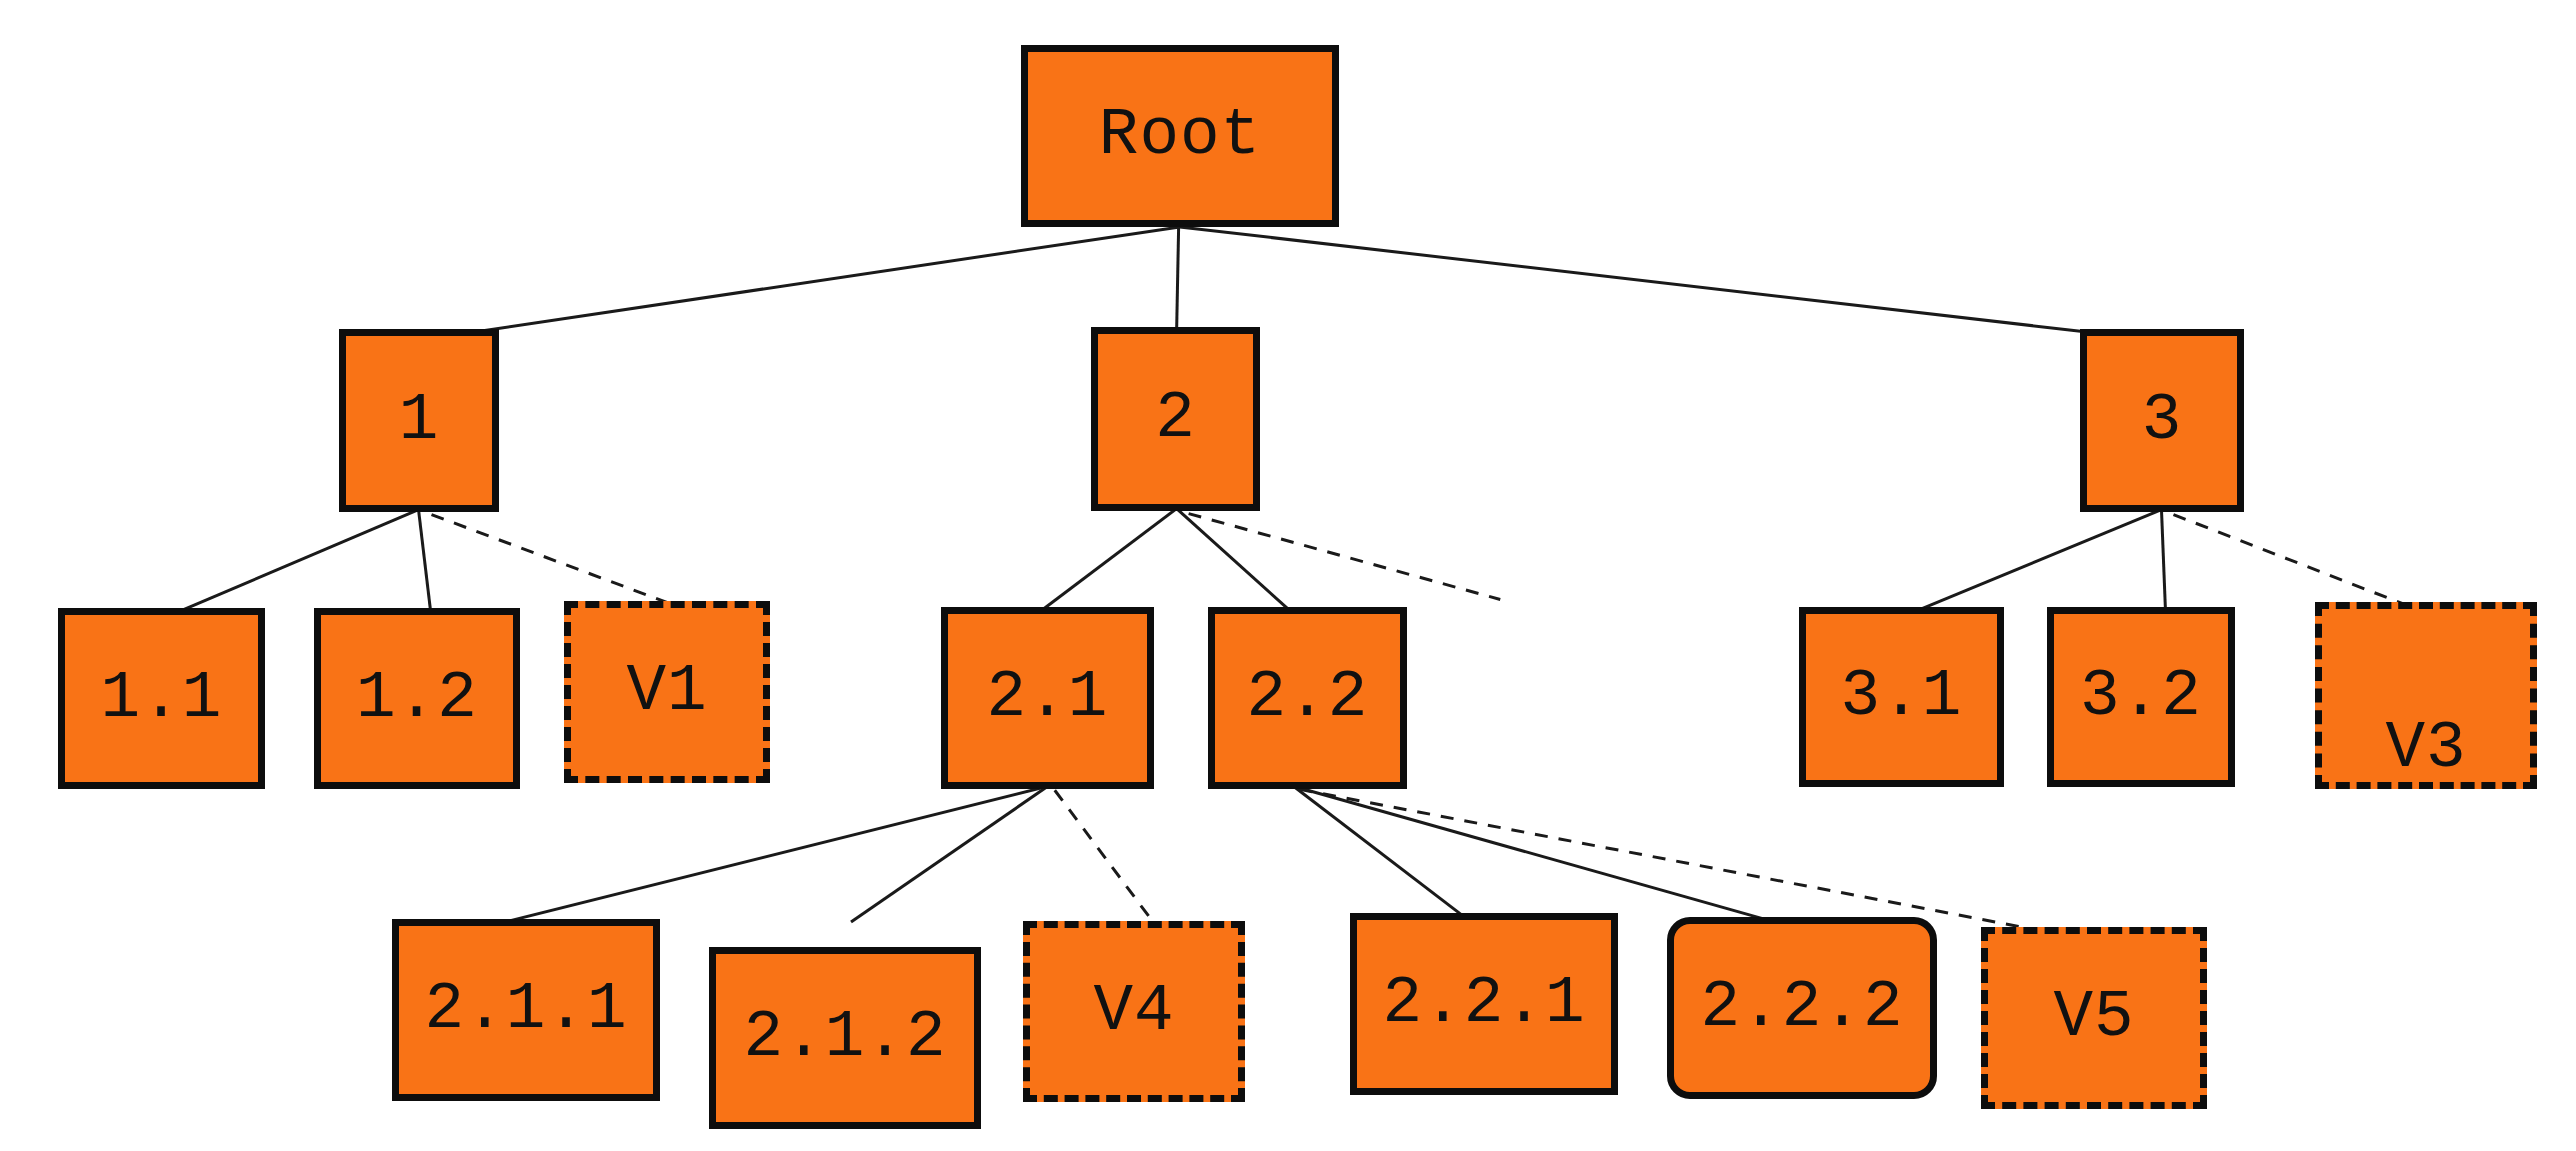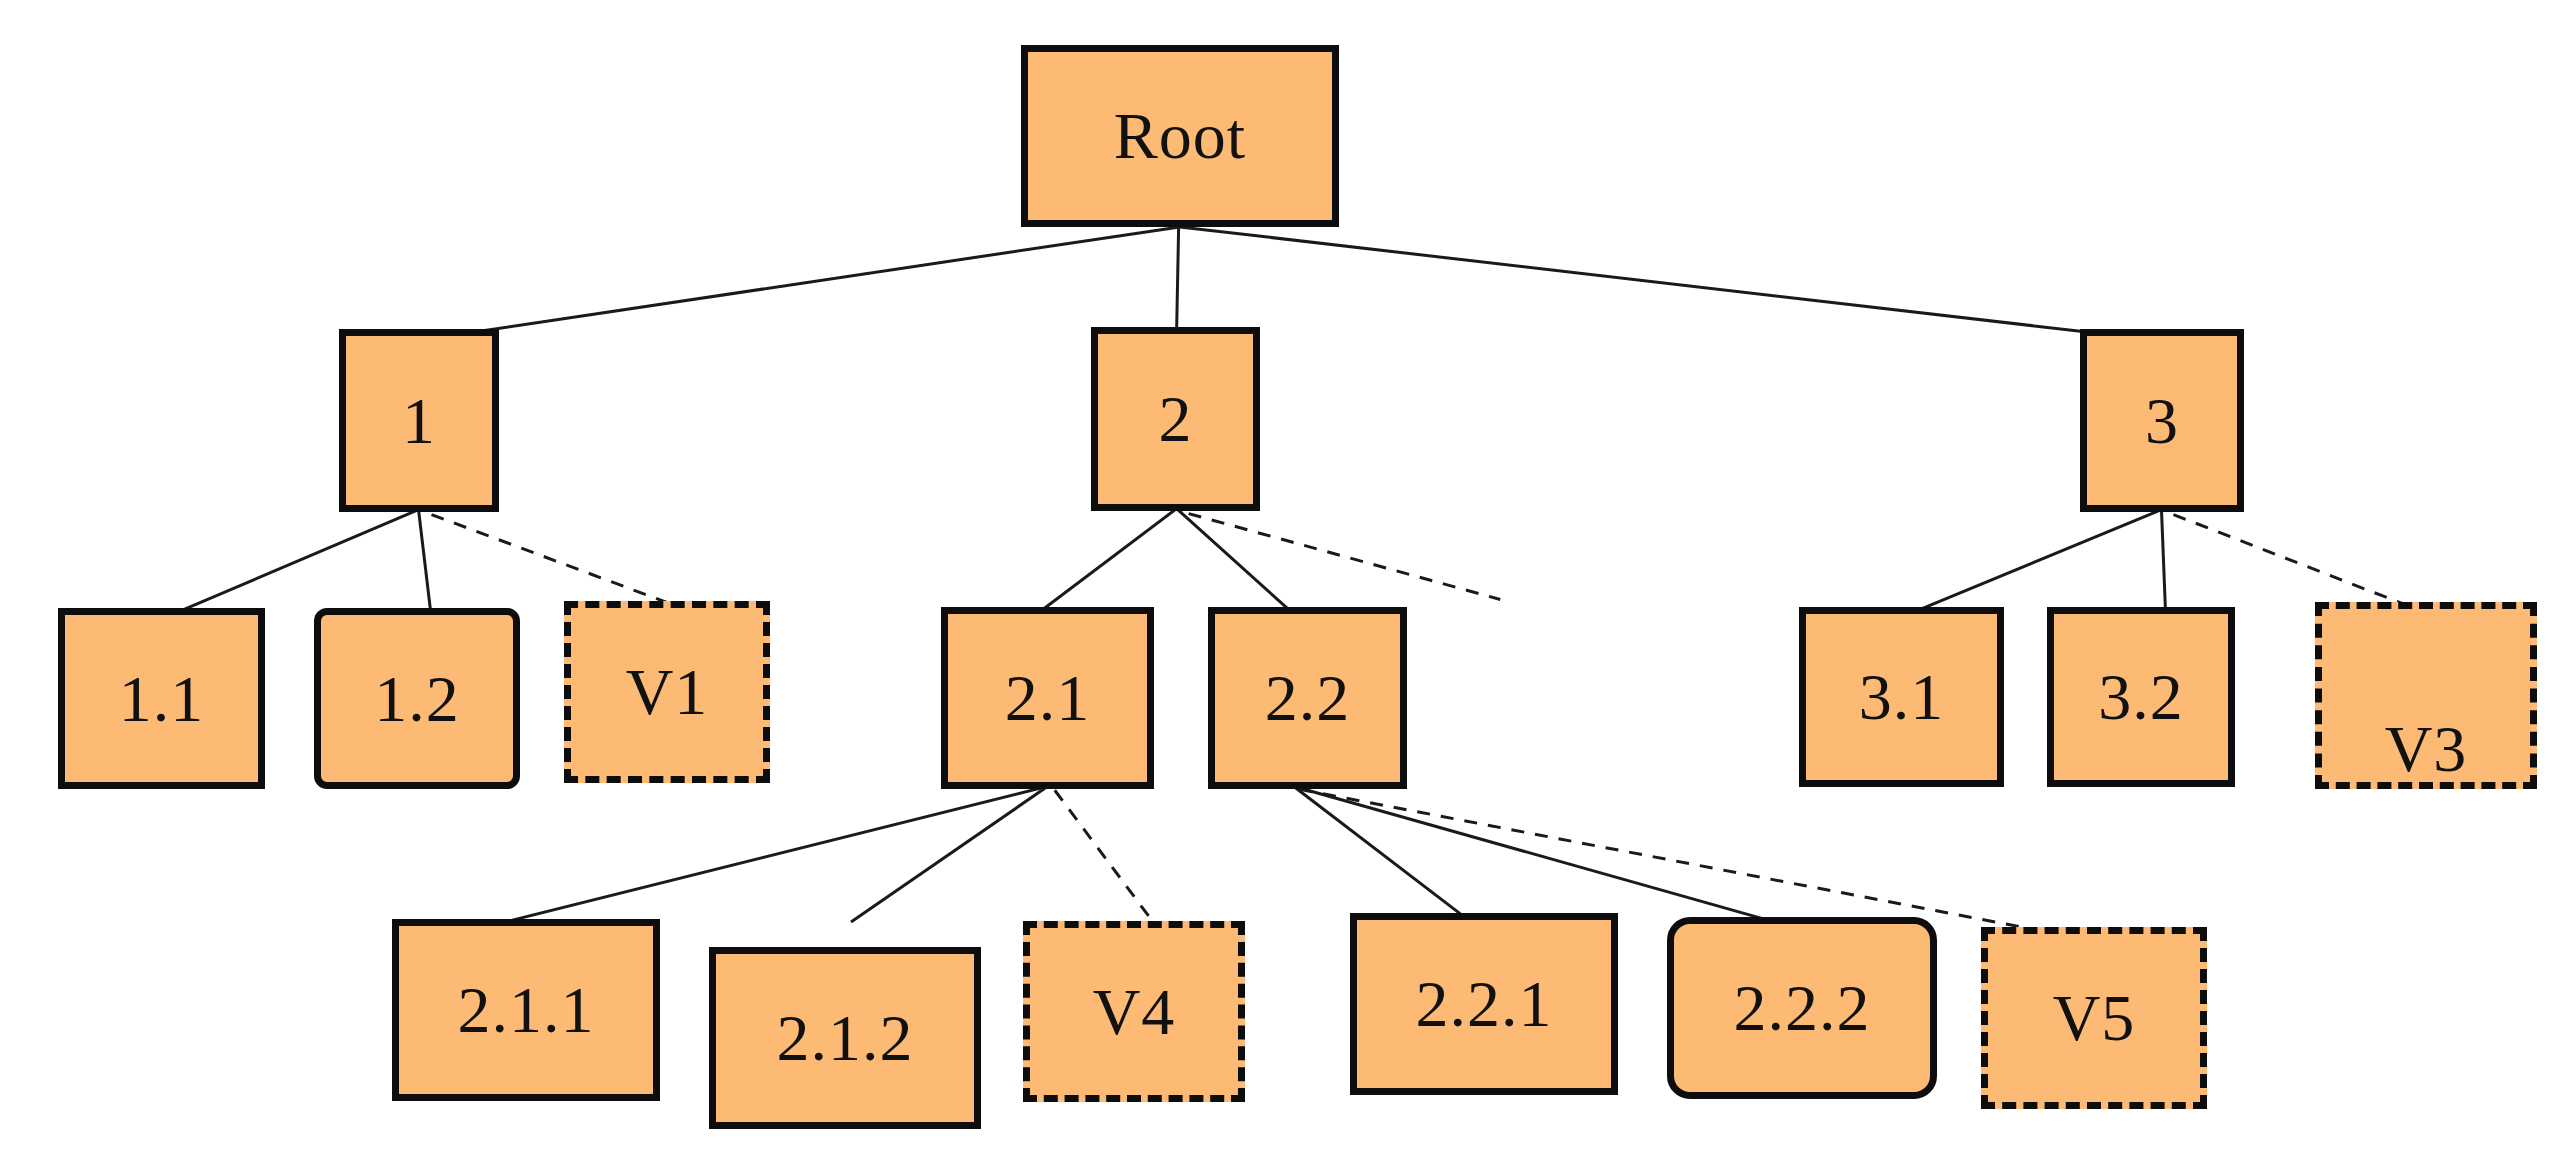--- a/index.html
+++ b/index.html
@@ -27,40 +27,41 @@
     stroke-width: 3;
     fill: none;
   }
   .edge.dashed {
     stroke-dasharray: 13 11;
     stroke-width: 3;
   }
   .node {
     position: absolute;
     box-sizing: border-box;
-    background: #fdba74;
+    background: #f97316;
     border: 7px solid #0d0d0d;
     display: flex;
     align-items: center;
     justify-content: center;
     font-size: 66px;
     color: #111111;
     letter-spacing: 1px;
     line-height: 1;
+    font-family: Liberation Mono, monospace;
   }
   .node.dashed {
     border: 7px dashed #0d0d0d;
   }
   
   .pos-root   { left: 1021px; top: 45px;  width: 318px; height: 182px; }
   .pos-n1     { left: 339px;  top: 329px; width: 160px; height: 183px; }
   .pos-n2     { left: 1091px; top: 327px; width: 169px; height: 184px; }
   .pos-n3     { left: 2080px; top: 329px; width: 164px; height: 183px; }
   .pos-n1-1   { left: 58px;   top: 608px; width: 207px; height: 181px; }
-  .pos-n1-2   { left: 314px;  top: 608px; width: 206px; height: 181px; border-radius: 13px; }
+  .pos-n1-2   { left: 314px;  top: 608px; width: 206px; height: 181px; }
   .pos-v1     { left: 564px;  top: 601px; width: 206px; height: 182px; justify-content: center; }
   .pos-n2-1   { left: 941px;  top: 607px; width: 213px; height: 182px; }
   .pos-n2-2   { left: 1208px; top: 607px; width: 199px; height: 182px; }
   .pos-v2     { left: 1444px; top: 595px; width: 222px; height: 182px; }
   .pos-n3-1   { left: 1799px; top: 607px; width: 205px; height: 180px; text-align: right; }
   .pos-n3-2   { left: 2047px; top: 607px; width: 188px; height: 180px; }
   .pos-v3     { left: 2315px; top: 602px; width: 222px; height: 187px; align-items: flex-end; }
   .pos-n2-1-1 { left: 392px;  top: 919px; width: 268px; height: 182px; }
   .pos-n2-1-2 { left: 709px;  top: 919px; width: 272px; height: 182px; margin-top: 28px; }
   .pos-v4     { left: 1023px; top: 921px; width: 222px; height: 181px; }

